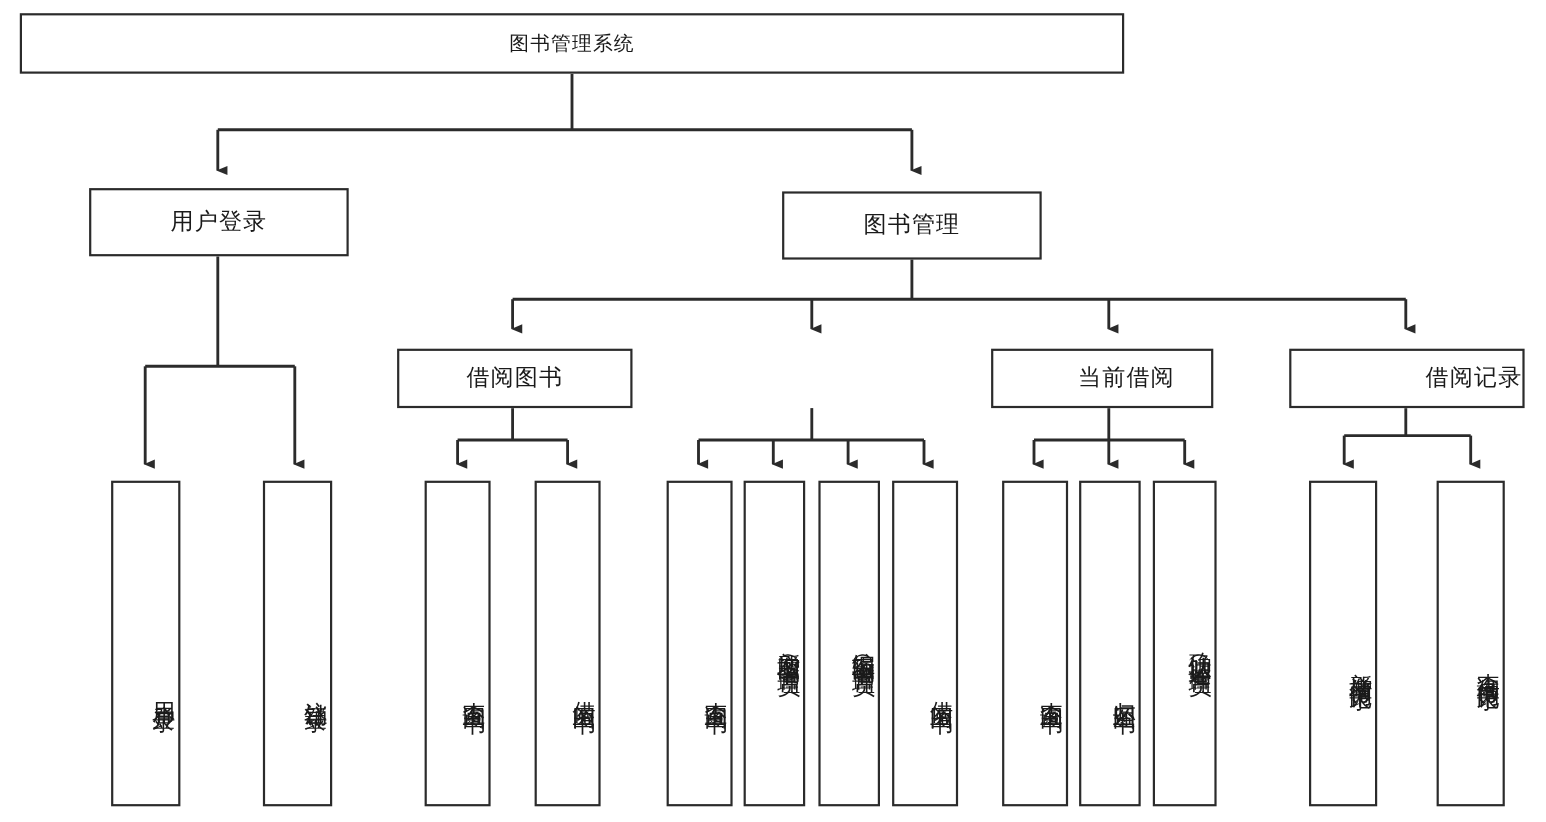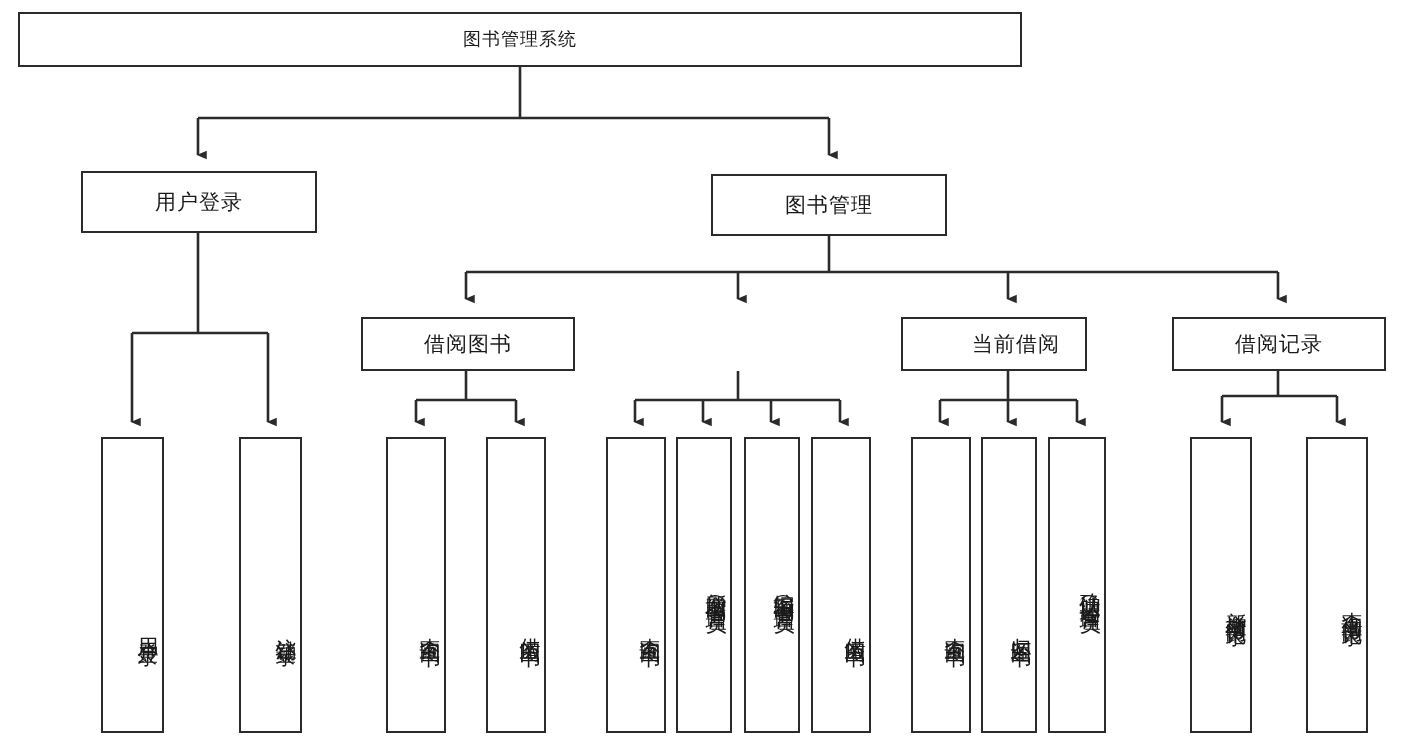--- a/index.html
+++ b/index.html
@@ -127,24 +127,24 @@
   <div class="node horizontal" style="left:81px; top:171px; width:236px; height:62px;">
     <span>用户登录</span>
   </div>
   <div class="node horizontal" style="left:711px; top:174px; width:236px; height:62px;">
     <span>图书管理</span>
   </div>
 
   <div class="node horizontal" style="left:361px; top:317px; width:214px; height:54px;">
     <span>借阅图书</span>
   </div>
-  <div class="node horizontal" style="left:901px; top:317px; width:186px; height:54px;padding-left:44px;">
+  <div class="node horizontal" style="left:901px; top:317px; width:202px; height:54px;padding-left:44px;">
     <span>当前借阅</span>
   </div>
-  <div class="node horizontal" style="left:1172px; top:317px; width:214px; height:54px;">
+  <div class="node horizontal" style="left:1172px; top:317px; width:214px; height:54px;justify-content:flex-end;">
     <span>借阅记录</span>
   </div>
 
   <div class="node vertical" style="left:101px; top:437px; width:63px; height:296px; padding-top:84px;">
     <span>用户登录</span>
   </div>
   <div class="node vertical" style="left:239px; top:437px; width:63px; height:296px; padding-top:84px;">
     <span>注销登录</span>
   </div>
 

